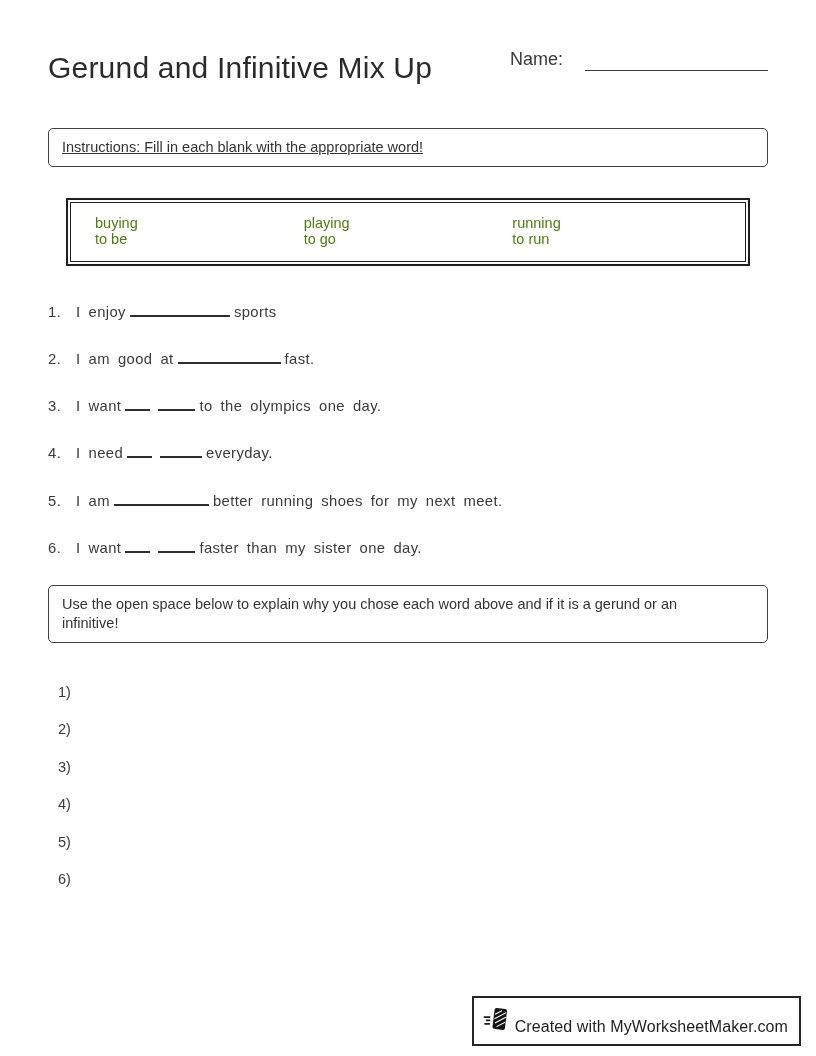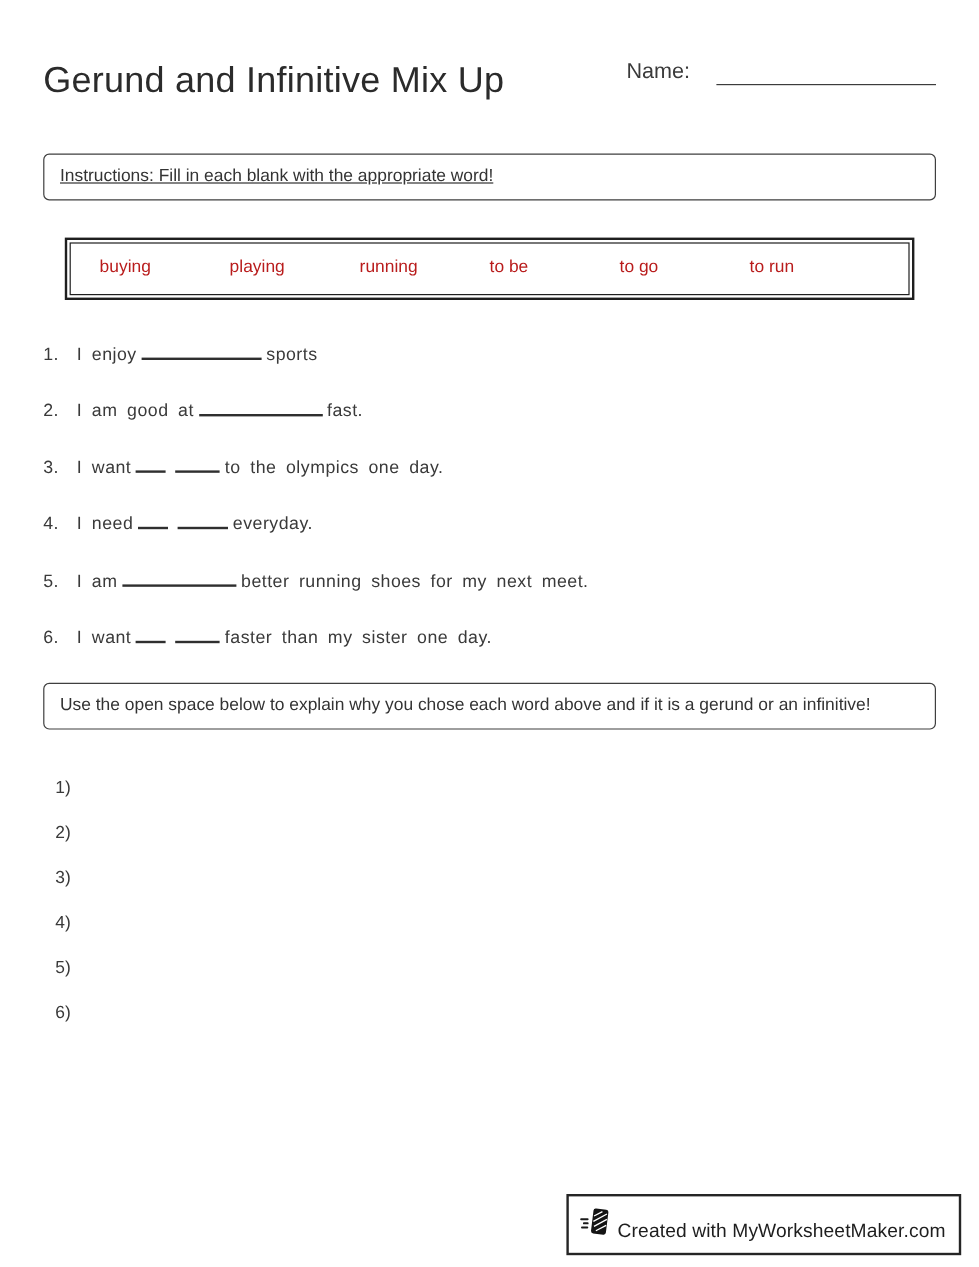--- a/index.html
+++ b/index.html
@@ -4,21 +4,21 @@
 <style>
   * { box-sizing: border-box; margin: 0; padding: 0; }
   html, body { background: #ffffff; }
   body {
     width: 816px; height: 1056px;
     font-family: "Liberation Sans", sans-serif;
     color: #2e2e2e;
     overflow: hidden;
   }
   .page { position: relative; width: 816px; height: 1056px; background: #fff; }
-  .content { padding: 0 36px; }
+  .content { padding: 0 48px; }
 
   
   .header { display: flex; justify-content: space-between; padding-top: 46px; }
   .title {
     font-size: 30px; font-weight: 400; color: #2b2b2b;
     letter-spacing: 0.2px; line-height: 1.2; margin-top: 4px;
   }
   .namedate { width: 258px; padding-top: 2px; }
   .nd-row { display: flex; align-items: flex-end; margin-bottom: 15px; font-size: 18px; color: #3a3a3a; }
   .nd-label { white-space: nowrap; margin-right: 22px; padding-bottom: 1px; }
@@ -34,22 +34,22 @@
   .openspace { margin-top: 20px; padding-right: 40px; }
 
   
   .wordbank-outer {
     margin: 31px 18px 0 18px;
     border: 2px solid #1f1f1f; padding: 2px; background: #fff;
   }
   .wordbank-inner {
     border: 1px solid #1f1f1f;
     padding: 12px 24px 14px 24px;
-    display: grid; grid-template-columns: repeat(6, 1fr); row-gap: 12px;
-    font-size: 14.5px; color: #b91c1c;
+    display: grid; grid-template-columns: repeat(3, 1fr); 
+    font-size: 14.5px; color: #4d7c0f;
   }
 
   
   .questions { margin-top: 36px; }
   .q-row {
     display: flex; align-items: baseline;
     margin-bottom: 26.5px; font-size: 14.8px; color: #3a3a3a;
     letter-spacing: 0.4px; word-spacing: 3.5px; line-height: 1.4;
   }
   .q-num { width: 28px; flex: 0 0 28px; }

